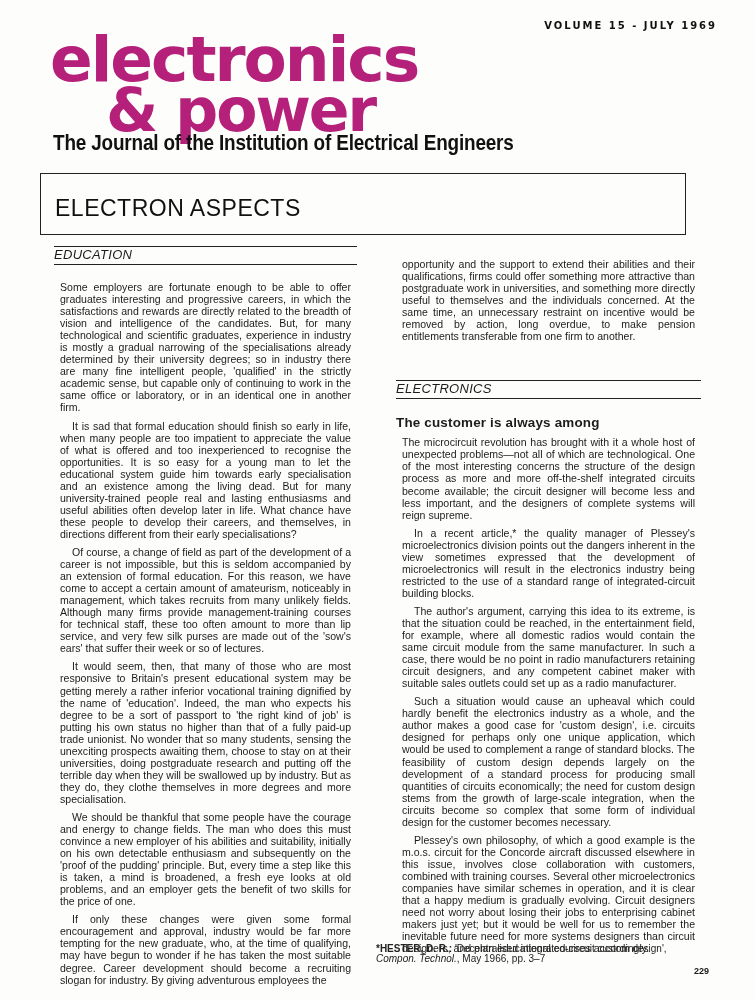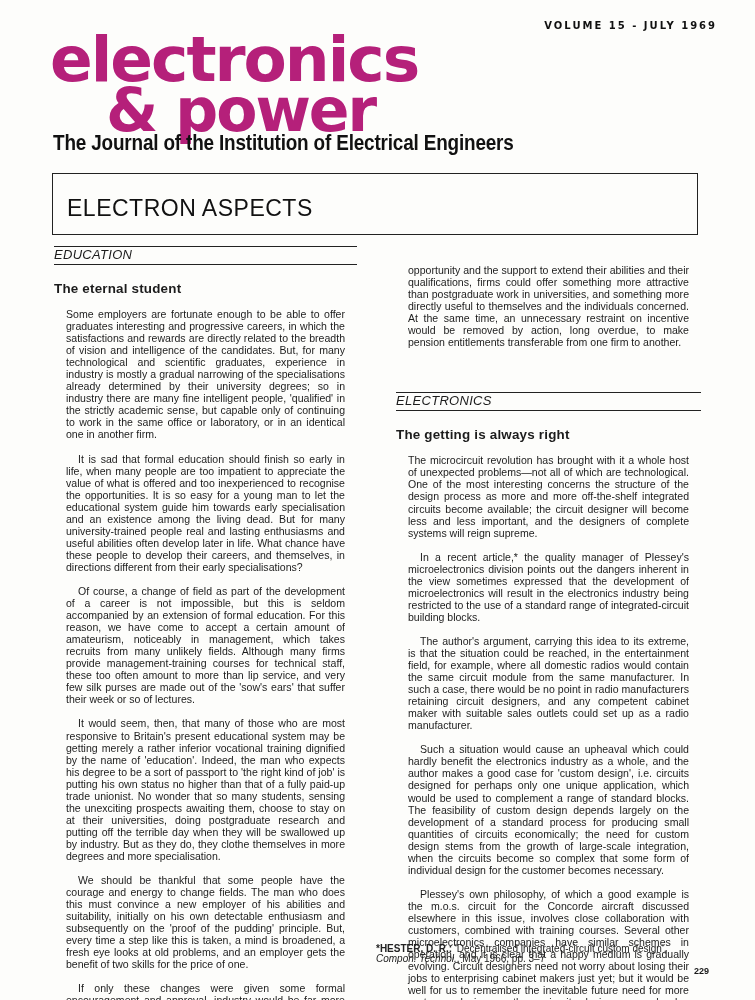--- a/index.html
+++ b/index.html
@@ -19,21 +19,21 @@
   }
   .logo .l1 { font-size: 63px; display: block; }
   .logo .l2 { font-size: 60px; display: block; padding-left: 56px; }
   .subtitle {
     position: absolute; left: 53px; top: 130px;
     font-family: "Liberation Sans", sans-serif; font-weight: bold; font-size: 22px;
     transform: scaleX(0.86); transform-origin: left top; letter-spacing: -0.2px;
     color: #111;
   }
   .section-box {
-    position: absolute; left: 52px; top: 173px; width: 644px; height: 60px;
+    position: absolute; left: 40px; top: 173px; width: 644px; height: 60px;
     border: 1.5px solid #222;
   }
   .section-box span {
     position: absolute; left: 14px; top: 21px;
     font-family: "Liberation Sans", sans-serif; font-size: 23px; letter-spacing: 0.5px;
     color: #111;
   }
   .col {
     position: absolute; top: 246px;
     font-family: "Liberation Sans", sans-serif; font-size: 10.55px; line-height: 12.05px;
@@ -43,21 +43,21 @@
   .col.right { left: 396px; width: 305px; top: 252px; }
   .rubric {
     border-top: 1px solid #222; border-bottom: 1px solid #222;
     font-style: italic; font-size: 13px; line-height: 14px;
     padding: 1px 0 2px 0; margin-bottom: 16px; letter-spacing: 0.3px;
   }
   .headline {
     font-weight: bold; font-size: 13.4px; line-height: 15px; margin: 0 0 3px 0;
     letter-spacing: 0.2px; text-align: left;
   }
-  .col p { margin: 12px; text-indent: 12px; }
+  .col p { margin: 6px; text-indent: 12px; }
   .col p.first { text-indent: 0; }
   .gap { height: 32px; }
   .footnote {
     position: absolute; left: 376px; top: 944px; width: 310px;
     font-family: "Liberation Sans", sans-serif; font-size: 10px; line-height: 10px;
     color: #222;
   }
   .footnote .b { font-weight: bold; }
   .footnote .i { font-style: italic; }
   .pageno {
@@ -76,34 +76,33 @@
 </div>
 
 <div class="subtitle">The Journal of the Institution of Electrical Engineers</div>
 
 <div class="section-box">
   <span>ELECTRON ASPECTS</span>
 </div>
 
 <div class="col left">
   <div class="rubric">EDUCATION</div>
-  <div class="headline">The eternal student</div>
   <p class="first">Some employers are fortunate enough to be able to offer graduates interesting and progressive careers, in which the satisfactions and rewards are directly related to the breadth of vision and intelligence of the candidates. But, for many technological and scientific graduates, experience in industry is mostly a gradual narrowing of the specialisations already determined by their university degrees; so in industry there are many fine intelligent people, 'qualified' in the strictly academic sense, but capable only of continuing to work in the same office or laboratory, or in an identical one in another firm.</p>
   <p>It is sad that formal education should finish so early in life, when many people are too impatient to appreciate the value of what is offered and too inexperienced to recognise the opportunities. It is so easy for a young man to let the educational system guide him towards early specialisation and an existence among the living dead. But for many university-trained people real and lasting enthusiasms and useful abilities often develop later in life. What chance have these people to develop their careers, and themselves, in directions different from their early specialisations?</p>
   <p>Of course, a change of field as part of the development of a career is not impossible, but this is seldom accompanied by an extension of formal education. For this reason, we have come to accept a certain amount of amateurism, noticeably in management, which takes recruits from many unlikely fields. Although many firms provide management-training courses for technical staff, these too often amount to more than lip service, and very few silk purses are made out of the 'sow's ears' that suffer their week or so of lectures.</p>
   <p>It would seem, then, that many of those who are most responsive to Britain's present educational system may be getting merely a rather inferior vocational training dignified by the name of 'education'. Indeed, the man who expects his degree to be a sort of passport to 'the right kind of job' is putting his own status no higher than that of a fully paid-up trade unionist. No wonder that so many students, sensing the unexciting prospects awaiting them, choose to stay on at their universities, doing postgraduate research and putting off the terrible day when they will be swallowed up by industry. But as they do, they clothe themselves in more degrees and more specialisation.</p>
   <p>We should be thankful that some people have the courage and energy to change fields. The man who does this must convince a new employer of his abilities and suitability, initially on his own detectable enthusiasm and subsequently on the 'proof of the pudding' principle. But, every time a step like this is taken, a mind is broadened, a fresh eye looks at old problems, and an employer gets the benefit of two skills for the price of one.</p>
   <p>If only these changes were given some formal encouragement and approval, industry would be far more tempting for the new graduate, who, at the time of qualifying, may have begun to wonder if he has taken the most suitable degree. Career development should become a recruiting slogan for industry. By giving adventurous employees the</p>
 </div>
 
 <div class="col right">
   <p class="first">opportunity and the support to extend their abilities and their qualifications, firms could offer something more attractive than postgraduate work in universities, and something more directly useful to themselves and the individuals concerned. At the same time, an unnecessary restraint on incentive would be removed by action, long overdue, to make pension entitlements transferable from one firm to another.</p>
   <div class="gap"></div>
   <div class="rubric">ELECTRONICS</div>
-  <div class="headline">The getting is always right</div>
+  <div class="headline">The customer is always among</div>
   <p class="first">The microcircuit revolution has brought with it a whole host of unexpected problems—not all of which are technological. One of the most interesting concerns the structure of the design process as more and more off-the-shelf integrated circuits become available; the circuit designer will become less and less important, and the designers of complete systems will reign supreme.</p>
   <p>In a recent article,* the quality manager of Plessey's microelectronics division points out the dangers inherent in the view sometimes expressed that the development of microelectronics will result in the electronics industry being restricted to the use of a standard range of integrated-circuit building blocks.</p>
   <p>The author's argument, carrying this idea to its extreme, is that the situation could be reached, in the entertainment field, for example, where all domestic radios would contain the same circuit module from the same manufacturer. In such a case, there would be no point in radio manufacturers retaining circuit designers, and any competent cabinet maker with suitable sales outlets could set up as a radio manufacturer.</p>
   <p>Such a situation would cause an upheaval which could hardly benefit the electronics industry as a whole, and the author makes a good case for 'custom design', i.e. circuits designed for perhaps only one unique application, which would be used to complement a range of standard blocks. The feasibility of custom design depends largely on the development of a standard process for producing small quantities of circuits economically; the need for custom design stems from the growth of large-scale integration, when the circuits become so complex that some form of individual design for the customer becomes necessary.</p>
   <p>Plessey's own philosophy, of which a good example is the m.o.s. circuit for the Concorde aircraft discussed elsewhere in this issue, involves close collaboration with customers, combined with training courses. Several other microelectronics companies have similar schemes in operation, and it is clear that a happy medium is gradually evolving. Circuit designers need not worry about losing their jobs to enterprising cabinet makers just yet; but it would be well for us to remember the inevitable future need for more systems designers than circuit designers, and plan educational courses accordingly.</p>
 </div>
 
 <div class="footnote">
   <span class="b">*HESTER, D. R.:</span><span> 'Decentralised integrated-circuit custom design', </span><span class="i">Compon. Technol.</span><span>, May 1966, pp. 3–7</span>
 </div>

